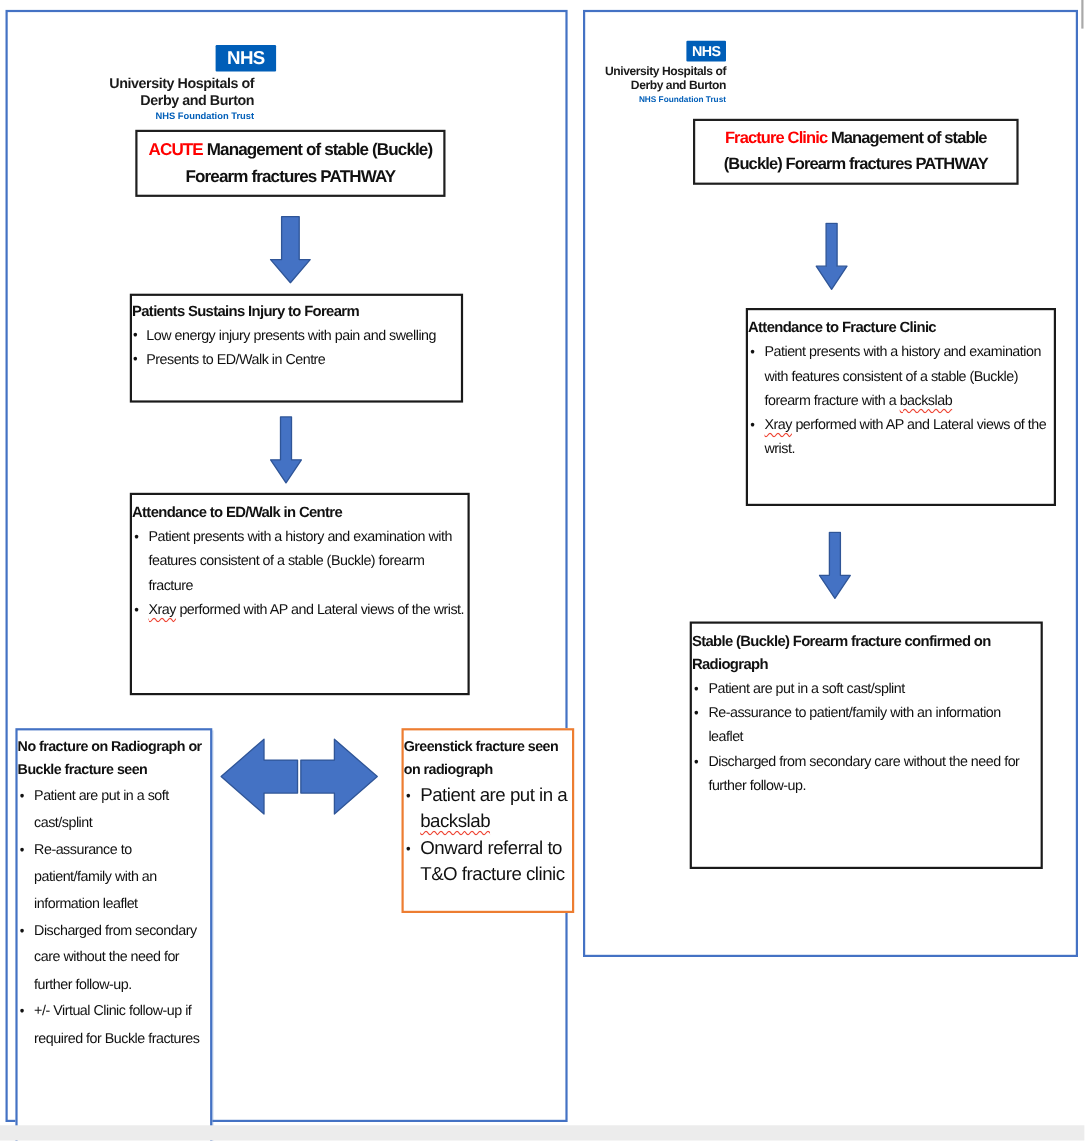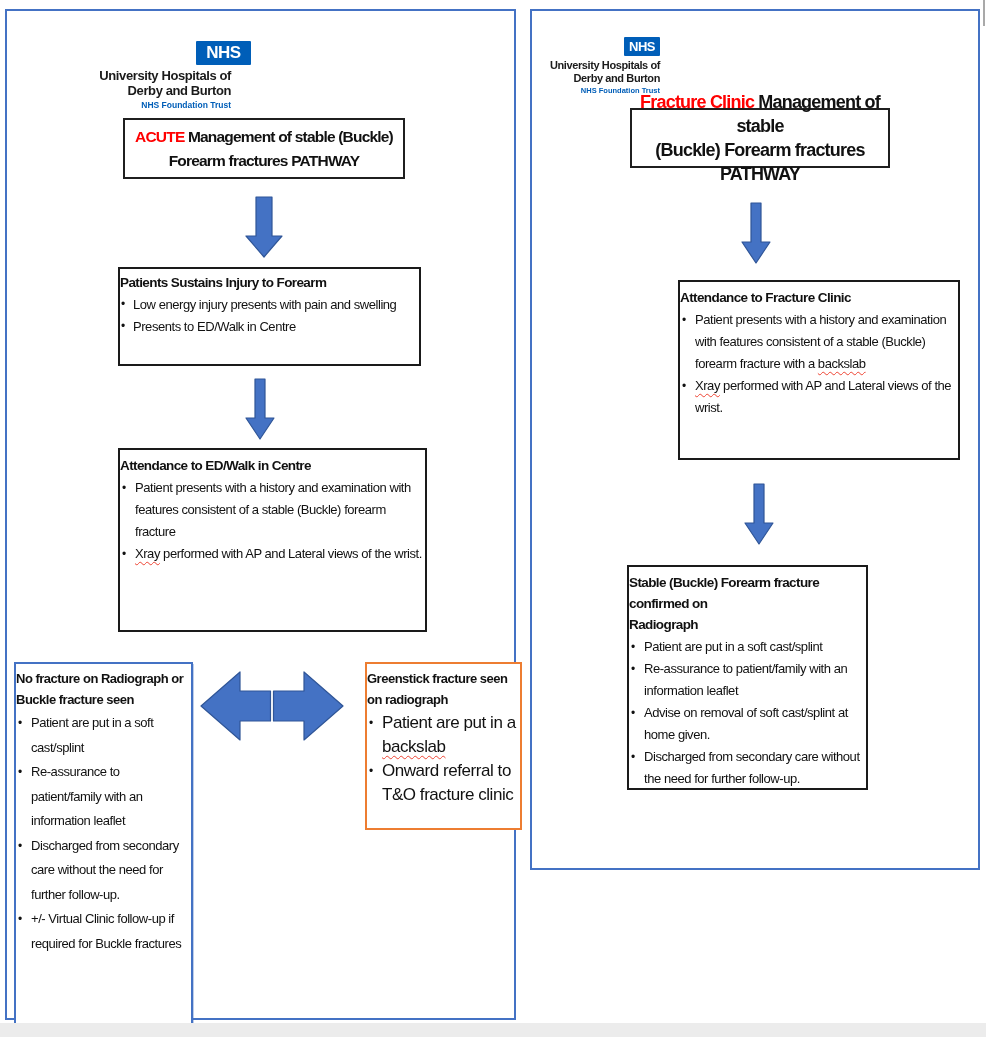--- a/index.html
+++ b/index.html
@@ -35,40 +35,40 @@
   #right-logo .org-lines { margin-top: 22px; font-size: 11px; line-height: 12.5px; }
   #right-logo .trust-line { font-size: 7.5px; margin-top: 2px; }
 
   
   .title-box {
     position: absolute; border: 2px solid #1f1f1f; background: #fff;
     display: flex; align-items: center; justify-content: center; text-align: center;
     font-weight: bold; white-space: pre-line; letter-spacing: -0.8px;
   }
   #left-title  { left: 116px; top: 107px; width: 282px; height: 61px; font-size: 15.5px; line-height: 24px; }
-  #right-title { left: 98px;  top: 97px;  width: 260px; height: 60px; font-size: 18px;   line-height: 24px; }
+  #right-title { left: 98px;  top: 97px;  width: 296px; height: 60px; font-size: 15px;   line-height: 24px; }
   .red { color: var(--red); }
 
   
   .flow-box { position: absolute; border: 2px solid #1a1a1a; background: #fff; padding: 4px 2px 0 0; }
   .box-title {
     text-align: left; font-weight: bold; font-size: 13.5px;
     letter-spacing: -0.6px; line-height: 20px; white-space: pre-line; margin-bottom: 1px;
   }
   ul.bl { list-style: none; }
   ul.bl li { position: relative; padding-left: 15px; font-size: 13px; letter-spacing: -0.45px; line-height: 22px; }
   ul.bl li::before { content: "\2022"; position: absolute; left: 2px; top: 0; font-size: 12px; }
 
   #l-box1 { left: 111px; top: 256px; width: 303px; height: 99px; }
   #l-box1 li { line-height: 21.5px; padding-left: 13px; }
   #l-box1 li::before { left: 1px; }
   #l-box2 { left: 111px; top: 437px; width: 309px; height: 184px; padding-top: 6px; }
 
   #r-box1 { left: 114px; top: 269px; width: 282px; height: 180px; padding-top: 6px; margin-left: 32px; }
-  #r-box2 { left: 95px; top: 554px; width: 241px; height: 225px; padding-top: 5px; }
+  #r-box2 { left: 95px; top: 554px; width: 321px; height: 225px; padding-top: 5px; }
   #r-box2 .box-title { line-height: 21px; }
 
   
   .outcome-box { position: absolute; background: #fff; padding: 4px 3px 0 0; }
   #outcome-blue {
     left: 7px; top: 651px; width: 179px; height: 416px;
     border: 2px solid var(--accent); box-shadow: 1px 2px 0 rgba(68,114,196,.35);
   }
   #outcome-blue .box-title { font-size: 13px; line-height: 21px; letter-spacing: -0.5px; }
   #outcome-blue li { line-height: 24.5px; font-size: 13px; }
@@ -200,21 +200,20 @@
   <svg class="arrow" id="r-arrow2" width="30" height="62" viewBox="0 0 30 62">
     <path class="arrow-fill" d="M10 1 H20 V40 H29 L15 61 L1 40 H10 Z"></path>
   </svg>
 
   <div class="flow-box" id="r-box2">
     <div class="box-title">Stable (Buckle) Forearm fracture confirmed on
 Radiograph</div>
     <ul class="bl">
         <li><span>Patient are put in a soft cast/splint</span></li>
         <li><span>Re-assurance to patient/family with an information leaflet</span></li>
-        <li><span>Advise on removal of soft cast/splint at home given.</span></li>
         <li><span>Discharged from secondary care without the need for further follow-up.</span></li>
       </ul>
   </div>
 
 </div>
 
 <div id="bottom-strip"></div>
 <div id="right-edge-line"></div>
 
 </body></html>

